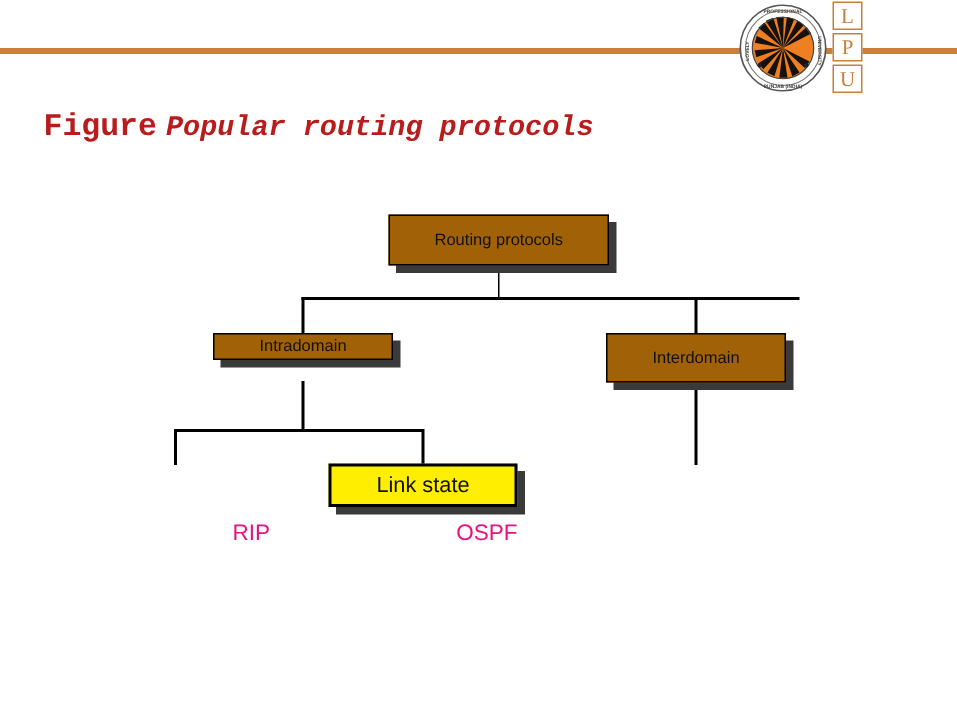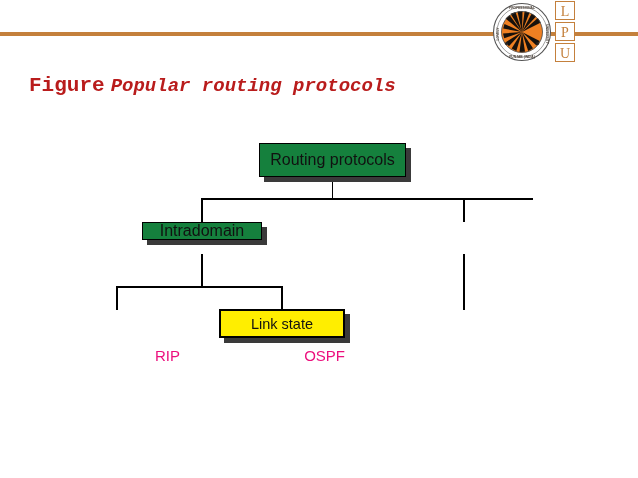--- a/index.html
+++ b/index.html
@@ -92,24 +92,24 @@
     position: absolute;
     left: 0;
     top: 0;
     width: 638px;
     height: 478px;
   }
   .node {
     position: absolute;
     box-sizing: border-box;
     border: 1.6px solid #000000;
-    background: #15803d;
+    background: #a16207;
     color: #111111;
     font-family: "Liberation Sans", sans-serif;
-    font-size: 16px;
+    font-size: 11px;
     display: flex;
     align-items: center;
     justify-content: center;
     box-shadow: 5px 5px 0 0 #3a3a3a;
     z-index: 3;
   }
   .node.leaf {
     background: #ffee00;
     border-width: 2px;
     font-size: 14.5px;
@@ -190,20 +190,23 @@
 
     <div class="edge v" style="left:463px; top:254px; height:56px;"></div>
 
     <div class="node" style="left:259px; top:143px; width:147px; height:34px;">
       <span>Routing protocols</span>
     </div>
 
     <div class="node" style="left:142px; top:222px; width:120px; height:18px;">
       <span>Intradomain</span>
     </div>
+    <div class="node" style="left:404px; top:222px; width:120px; height:33px;">
+      <span>Interdomain</span>
+    </div>
 
     <div class="node leaf" style="left:219px; top:309px; width:126px; height:29px;justify-content:center;">
       <span>Link state</span>
     </div>
 
     <div class="sublabel" style="left:54px; top:347px; width:126px;">RIP</div>
     <div class="sublabel" style="left:219px; top:347px; width:126px;">OSPF</div>
 
   </div>
 </div>

